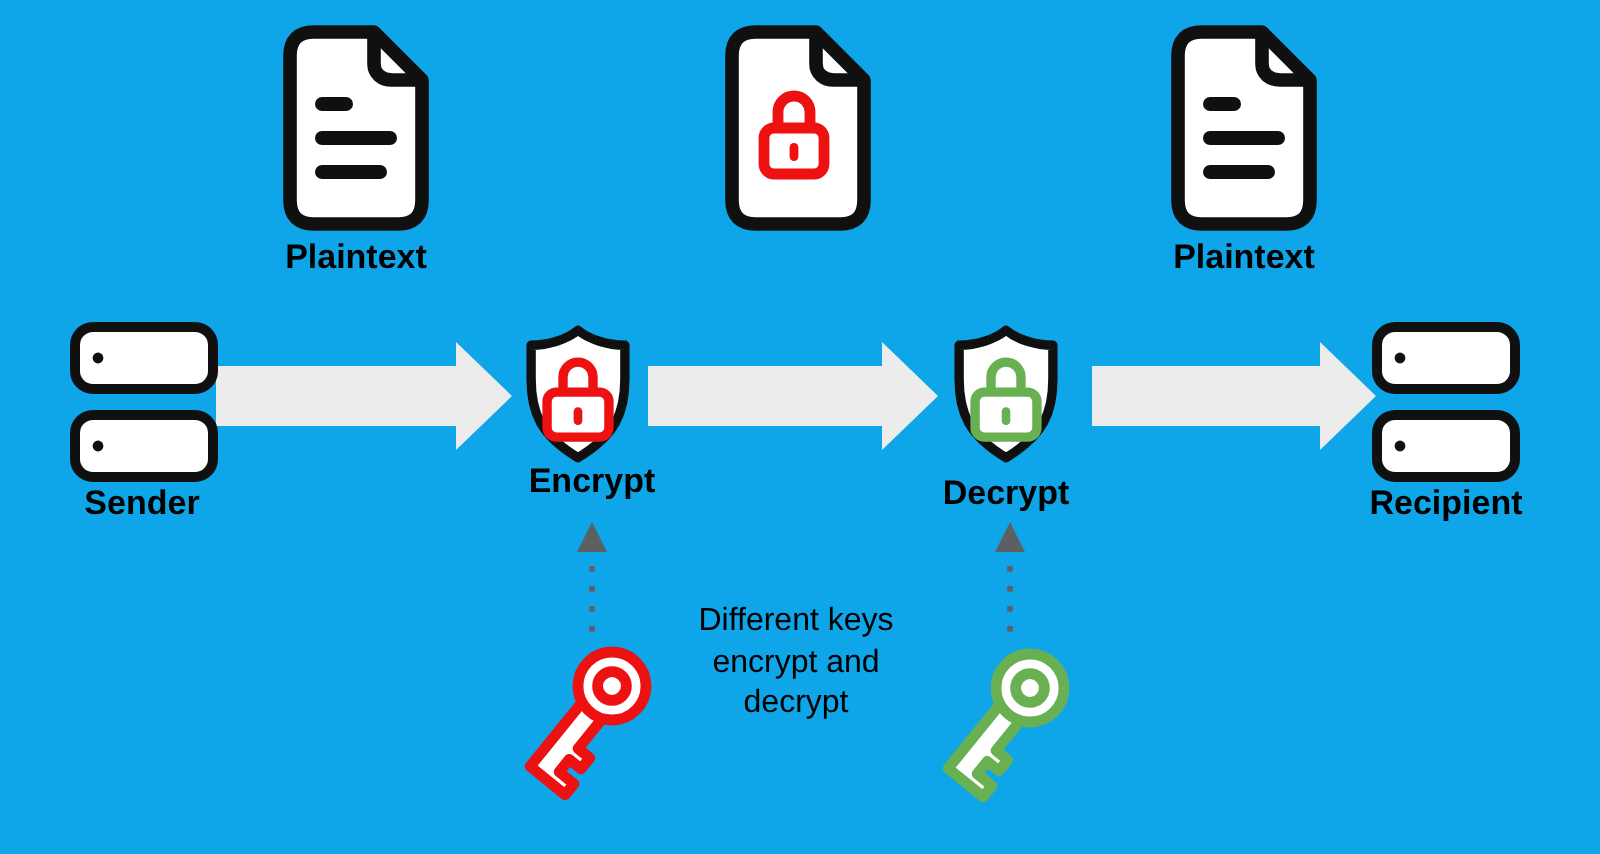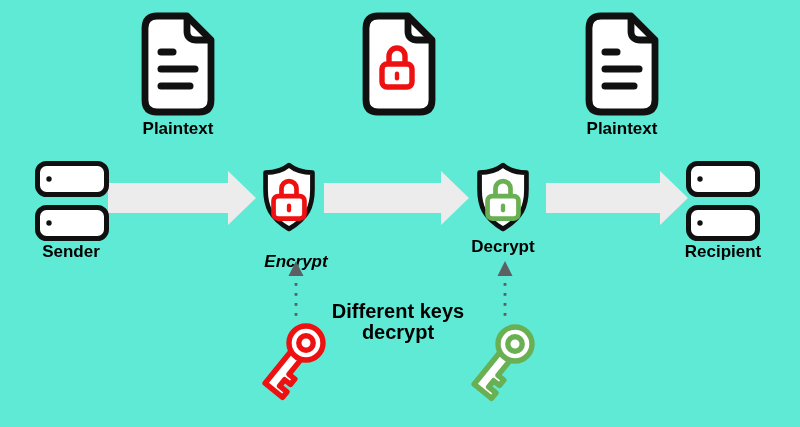--- a/index.html
+++ b/index.html
@@ -1,40 +1,40 @@
 <!DOCTYPE html>
 <html style="--icon-black: #101010; --red: #ed1111; --green: #69b052; --flow-arrow-gray: #ececec; --dotted-arrow-gray: #5c6063; --label-black: #000000;"><head>
 <meta charset="utf-8">
 <style>
   html,body{margin:0;padding:0;background:#ffffff;}
   .canvas{
     position:relative;
     width:800px;height:427px;
-    background:#5eead4;
+    background:#0ea5e9;
     font-family:"Liberation Sans", sans-serif;
     overflow:hidden;
   }
   .abs{position:absolute;}
   svg{overflow:visible;display:block;}
   .label{
     position:absolute;
     width:160px;
     text-align:center;
     font-weight:700;
     font-size:17px;
     color:var(--label-black,#000);
     letter-spacing:0;
     line-height:1.0;
   }
   .note{
     position:absolute;
     left:323px;top:301px;width:150px;
     text-align:center;
-    font-weight:700;
-    font-size:20px;
+    font-weight:400;
+    font-size:16px;
     line-height:20.5px;
     color:var(--label-black,#000);
   }
   
   .s-black{stroke:var(--icon-black,#101010);}
   .f-black{fill:var(--icon-black,#101010);}
   .s-red{stroke:var(--red,#ed1111);}
   .f-red{fill:var(--red,#ed1111);}
   .s-green{stroke:var(--green,#69b052);}
   .f-green{fill:var(--green,#69b052);}
@@ -103,21 +103,21 @@
   <div class="label" style="left:-9px;top:243px;">Sender</div>
 
   <div class="abs" style="left:259px;top:159px;">
     <svg width="60" height="76" viewBox="0 0 64 76">
       <path class="s-black white-fill" stroke-width="5" stroke-linejoin="round" d="M32 4 C26 9 16 12 7 12 L7 30 C7 48 12 60 32 72 C52 60 57 48 57 30 L57 12 C48 12 38 9 32 4 Z"></path>
       <path class="s-red no-fill" stroke-width="5" d="M24 37 V29 A8 8 0 0 1 40 29 V37"></path>
       <rect class="s-red white-fill" stroke-width="5" x="15.5" y="37" width="33" height="24" rx="5"></rect>
       <rect class="f-red" x="29.7" y="45" width="4.6" height="9.5" rx="2.3"></rect>
     </svg>
   </div>
-  <div class="label" style="left:216px;top:253px;font-style:italic;">Encrypt</div>
+  <div class="label" style="left:216px;top:232px;">Encrypt</div>
 
   <div class="abs" style="left:473px;top:159px;">
     <svg width="60" height="76" viewBox="0 0 64 76">
       <path class="s-black white-fill" stroke-width="5" stroke-linejoin="round" d="M32 4 C26 9 16 12 7 12 L7 30 C7 48 12 60 32 72 C52 60 57 48 57 30 L57 12 C48 12 38 9 32 4 Z"></path>
       <path class="s-green no-fill" stroke-width="5" d="M24 37 V29 A8 8 0 0 1 40 29 V37"></path>
       <rect class="s-green white-fill" stroke-width="5" x="15.5" y="37" width="33" height="24" rx="5"></rect>
       <rect class="f-green" x="29.7" y="45" width="4.6" height="9.5" rx="2.3"></rect>
     </svg>
   </div>
   <div class="label" style="left:423px;top:238px;">Decrypt</div>
@@ -158,16 +158,17 @@
   <svg class="abs" style="left:468px;top:320px;" width="72" height="80" viewBox="0 0 72 80">
     <g transform="translate(47 24) rotate(129)">
       <path class="s-green white-fill" stroke-width="5.4" stroke-linejoin="round" d="M10 6.5 L57 6.5 L57 -16 L50 -16 L50 -6.5 L42 -6.5 L42 -14 L35 -14 L35 -6.5 L10 -6.5 Z"></path>
     </g>
     <circle class="s-green white-fill" stroke-width="5.4" cx="47" cy="24" r="17"></circle>
     <circle class="s-green white-fill" stroke-width="5.4" cx="47" cy="24" r="7.2"></circle>
   </svg>
 
   <div class="note">
     <div>Different keys</div>
+    <div>encrypt and</div>
     <div>decrypt</div>
   </div>
 
 </div>
 
 </body></html>

